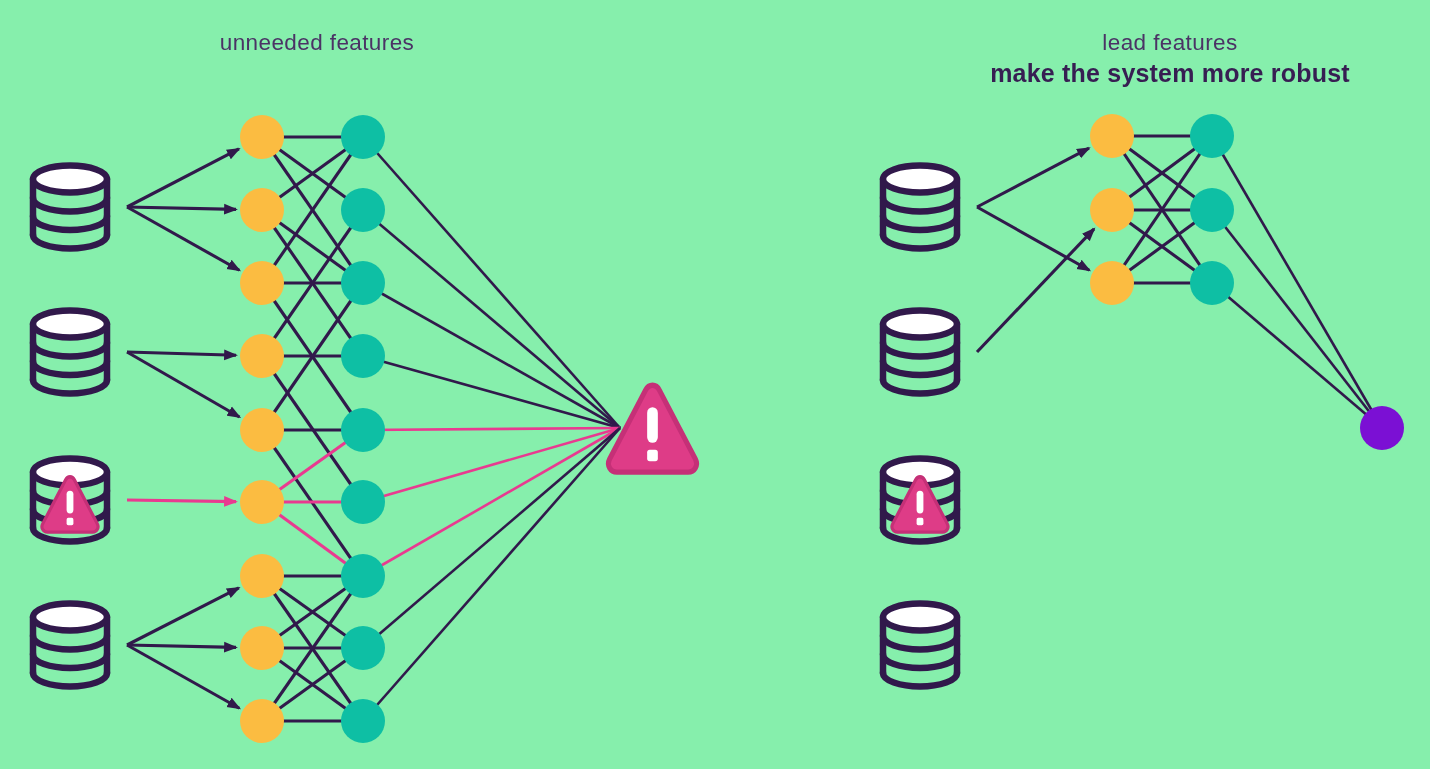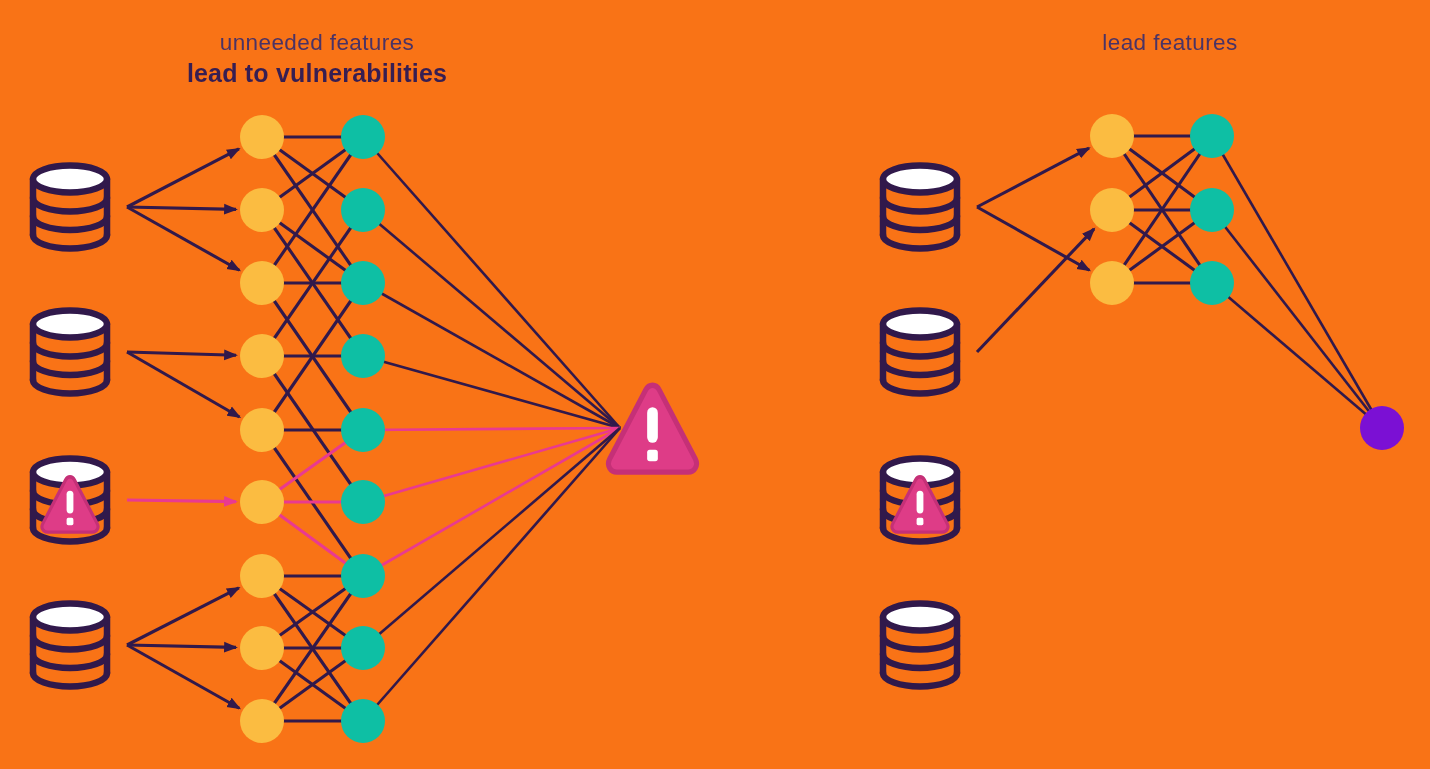--- a/index.html
+++ b/index.html
@@ -1,20 +1,20 @@
 <!DOCTYPE html>
 <html><head>
 <meta charset="utf-8">
 <style>
   html, body { margin: 0; padding: 0; background: #ffffff; }
   .canvas {
     position: relative;
     width: 1430px;
     height: 769px;
-    background: #f97316;
+    background: #86efac;
     overflow: hidden;
     font-family: "Liberation Sans", sans-serif;
   }
   .diagram-svg { position: absolute; left: 0; top: 0; }
   .title {
     position: absolute;
     top: 27px;
     width: 500px;
     text-align: center;
     line-height: 31px;
@@ -210,20 +210,20 @@
         <path d="M11 57.5 A37 13.5 0 0 0 85 57.5" fill="none" stroke="#31194B" stroke-width="6.5" stroke-linecap="round"></path>
         <line x1="11" y1="20" x2="11" y2="76" fill="none" stroke="#31194B" stroke-width="6.5" stroke-linecap="round"></line>
         <line x1="85" y1="20" x2="85" y2="76" fill="none" stroke="#31194B" stroke-width="6.5" stroke-linecap="round"></line>
         <ellipse cx="48" cy="20" rx="37" ry="13.5" fill="#ffffff" stroke="#31194B" stroke-width="6.5"></ellipse>
       </g>
       <circle cx="1382" cy="428" r="22" fill="#7B10D4"></circle>
     </svg>
 
   <div class="title title-left">
     <div class="l1">unneeded features</div>
-    <div class="l2">lead to vulnerabilities</div>
   </div>
 
   <div class="title title-right">
     <div class="l1">lead features</div>
+    <div class="l2">make the system more robust</div>
   </div>
 
 </div>
 
 </body></html>

